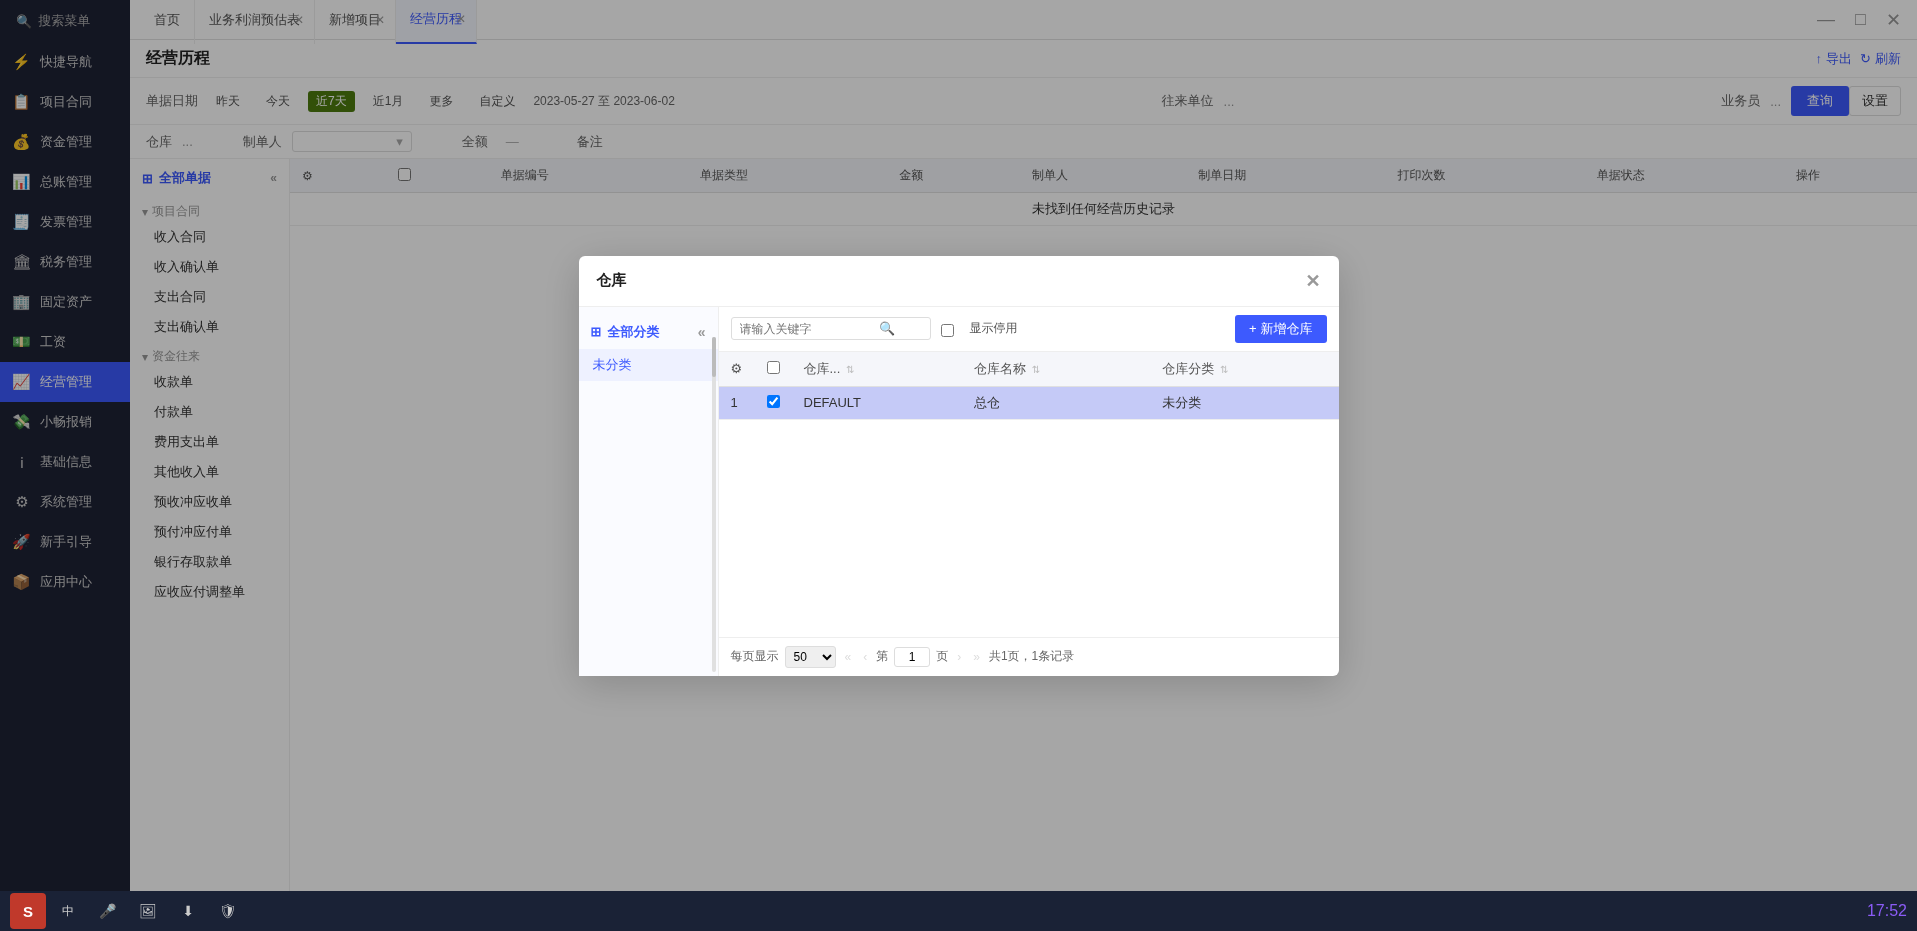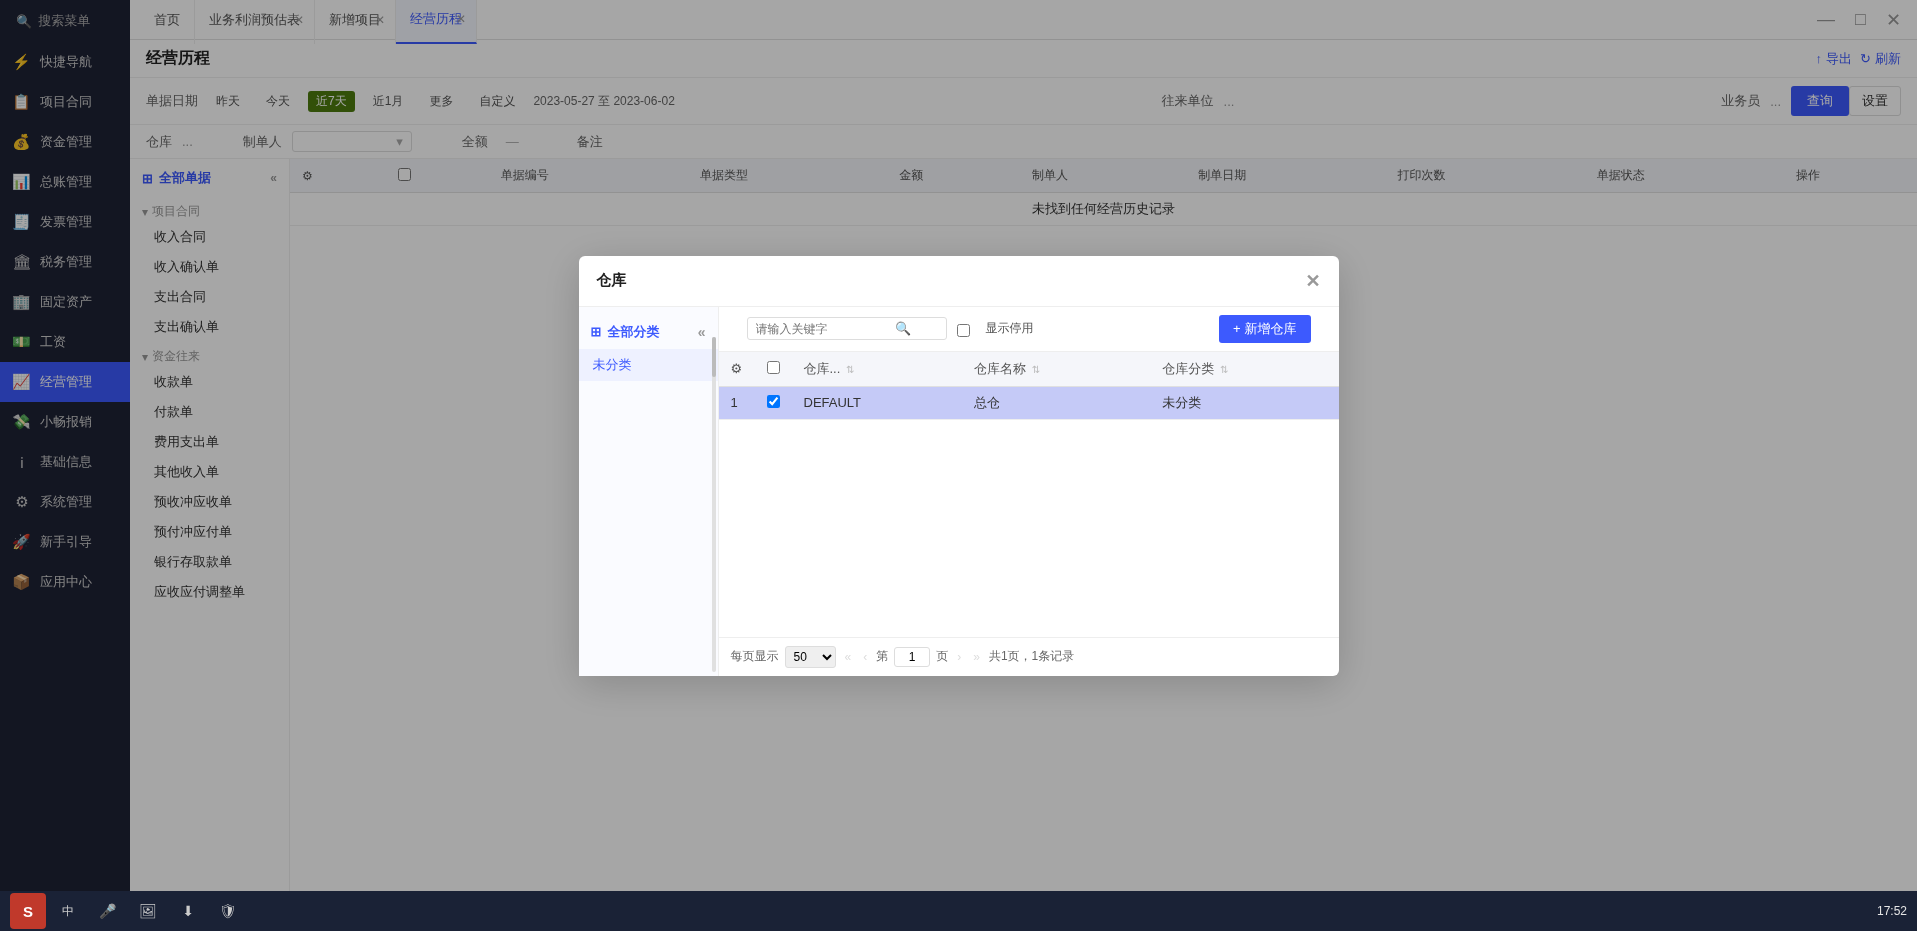--- a/index.html
+++ b/index.html
@@ -118,21 +118,21 @@
     .dialog-left-header .collapse { margin-left: auto; color: #999; font-size: 14px; cursor: pointer; }
     .dialog-left-scroll { flex: 1; overflow-y: auto; }
     .dialog-category-item { padding: 7px 14px; font-size: 13px; color: #333; cursor: pointer; }
     .dialog-category-item.active { color: #3d5afe; background: #eef1ff; }
     .dialog-scroll-bar { position: absolute; right: 2px; top: 30px; bottom: 4px; width: 4px; background: #e0e0e0; border-radius: 2px; }
     .dialog-scroll-thumb { width: 4px; height: 40px; background: #bbb; border-radius: 2px; margin-top: 0; }
 
     
     .dialog-right { flex: 1; display: flex; flex-direction: column; }
     .dialog-toolbar {
-      display: flex; align-items: center; padding: 8px 28px; gap: 10px; border-bottom: 1px solid #eee;
+      display: flex; align-items: center; padding: 8px 12px; gap: 10px; border-bottom: 1px solid #eee;
     }
     .search-box {
       display: flex; align-items: center; border: 1px solid #ddd; border-radius: 3px; padding: 3px 8px; background: #fff; flex: 0 0 200px;
     }
     .search-box input { border: none; outline: none; font-size: 12px; color: #333; width: 140px; background: transparent; }
     .search-box .search-icon { color: #aaa; font-size: 13px; cursor: pointer; }
     .checkbox-show { display: flex; align-items: flex-end; gap: 16px; font-size: 12px; color: #555; }
     .checkbox-show input { cursor: pointer; }
     .btn-add-warehouse { background: #3d5afe; color: #fff; border: none; padding: 5px 14px; border-radius: 3px; cursor: pointer; font-size: 13px; margin-left: auto; display: flex; align-items: center; gap: 4px; }
 
@@ -164,21 +164,21 @@
     .btn-confirm { background: #3d5afe; color: #fff; border: none; padding: 6px 20px; border-radius: 3px; cursor: pointer; font-size: 13px; }
 
     
     .taskbar {
       position: fixed; bottom: 0; left: 0; width: 1917px; height: 40px; background: #1a2236; display: flex; align-items: center;
       padding: 0 10px; z-index: 2000;
     }
     .taskbar-apps { display: flex; gap: 4px; align-items: center; }
     .taskbar-app { width: 36px; height: 36px; border-radius: 4px; display: flex; align-items: center; justify-content: center; cursor: pointer; }
     .taskbar-right { margin-left: auto; display: flex; align-items: center; gap: 8px; color: #ccc; font-size: 12px; }
-    .taskbar-time { color: #e5e5e5; font-size: 12px; }
+    .taskbar-time { color: #8b5cf6; font-size: 16px; }
 
     
     .status-bar { background: #fff; border-top: 1px solid #eee; padding: 4px 16px; display: flex; align-items: center; font-size: 12px; color: #666; gap: 10px; }
     .status-bar .per-page-label { }
     .status-bar select { border: 1px solid #ddd; border-radius: 3px; padding: 1px 4px; font-size: 12px; }
     .status-bar .pager { display: flex; align-items: center; gap: 4px; margin-left: auto; }
     .status-bar .page-btn { cursor: pointer; color: #999; }
     .status-bar input { width: 36px; border: 1px solid #ddd; border-radius: 3px; text-align: center; padding: 1px; }
     .status-bar .page-info { color: #666; }
   </style>

